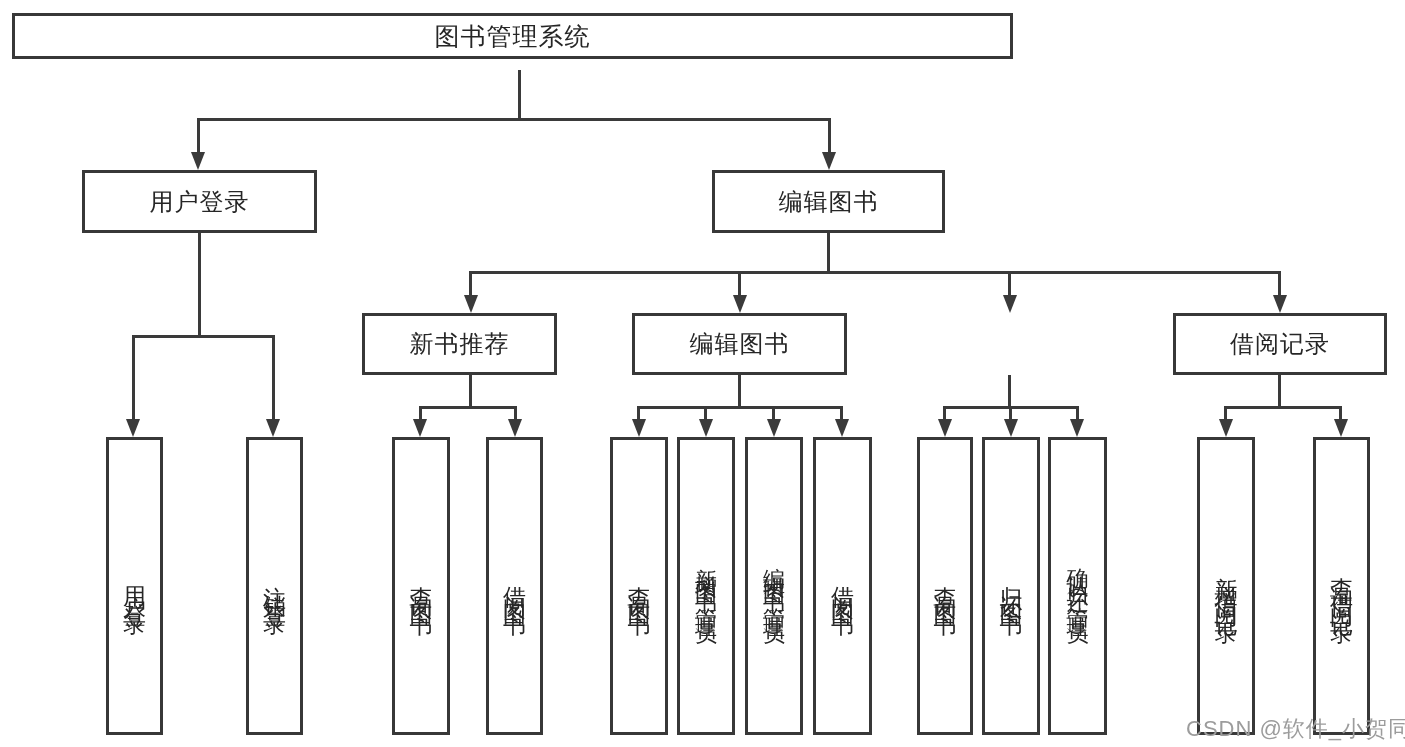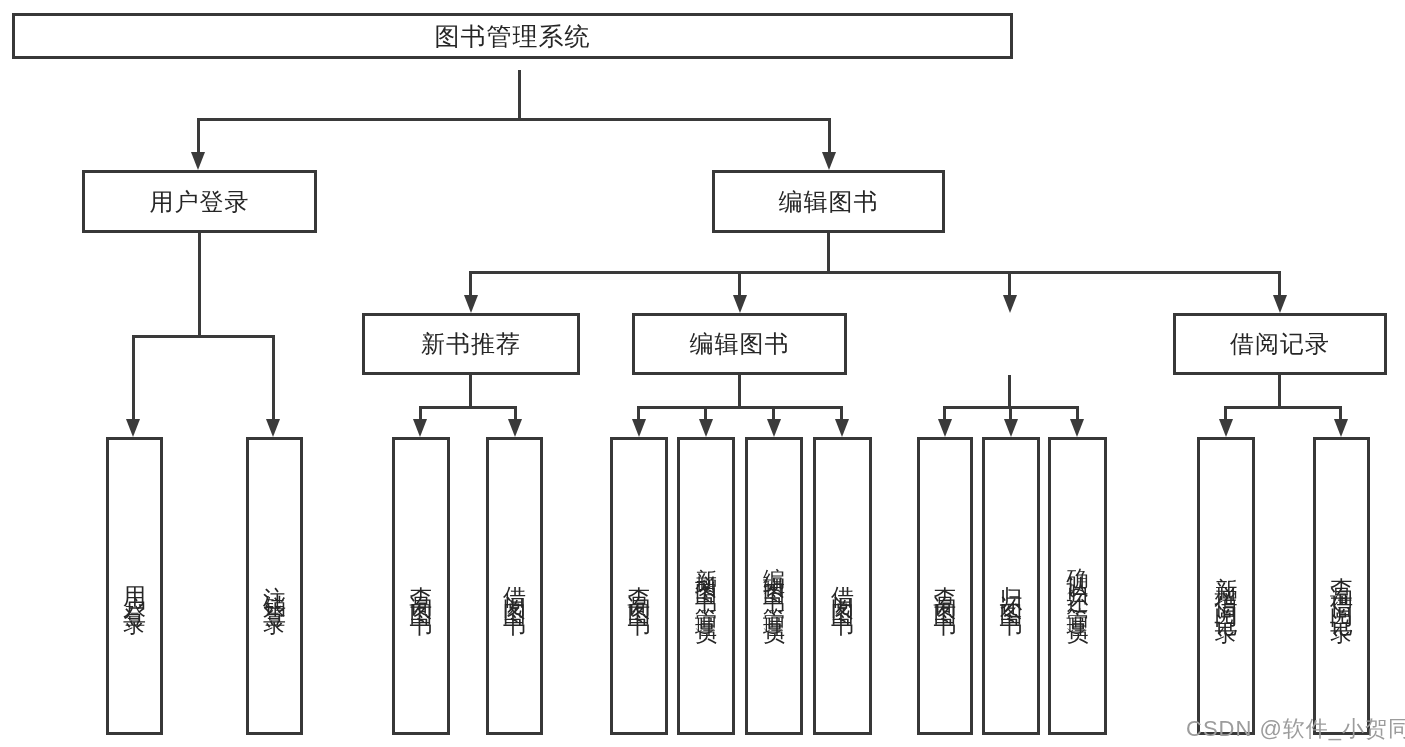--- a/index.html
+++ b/index.html
@@ -94,21 +94,21 @@
   <div class="line" style="left:469px; top:271px; width:812px; height:3px;"></div>
   <div class="line" style="left:469px; top:271px; width:3px; height:24px;"></div>
   <div class="arrow-head" style="left:464px; top:295px;"></div>
   <div class="line" style="left:738px; top:271px; width:3px; height:24px;"></div>
   <div class="arrow-head" style="left:733px; top:295px;"></div>
   <div class="line" style="left:1008px; top:271px; width:3px; height:24px;"></div>
   <div class="arrow-head" style="left:1003px; top:295px;"></div>
   <div class="line" style="left:1278px; top:271px; width:3px; height:24px;"></div>
   <div class="arrow-head" style="left:1273px; top:295px;"></div>
 
-  <div class="node node-h" style="left:362px; top:313px; width:218px; height:62px;">
+  <div class="node node-h" style="left:362px; top:313px; width:195px; height:62px;">
     <span>新书推荐</span>
   </div>
   <div class="node node-h" style="left:632px; top:313px; width:215px; height:62px;">
     <span>编辑图书</span>
   </div>
   <div class="node node-h" style="left:1173px; top:313px; width:214px; height:62px;">
     <span>借阅记录</span>
   </div>
 
   <div class="line" style="left:469px; top:375px; width:3px; height:32px;"></div>

